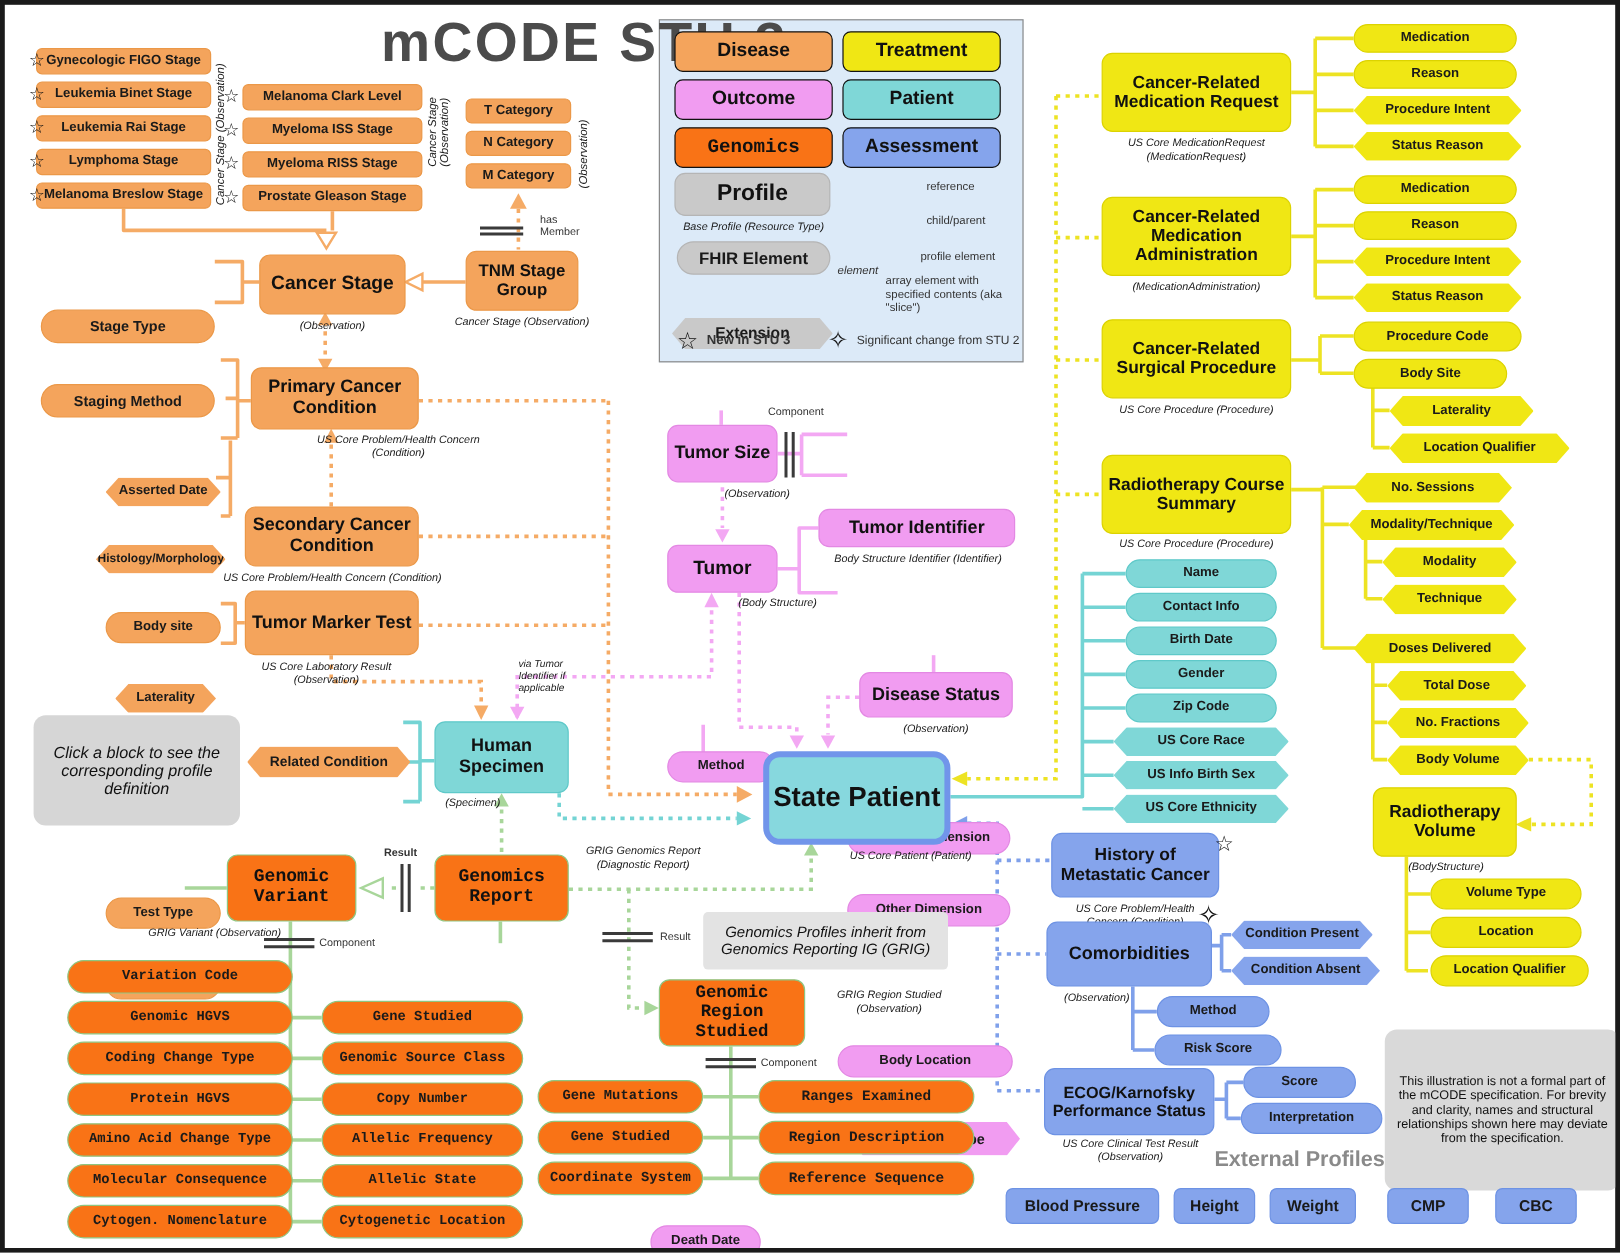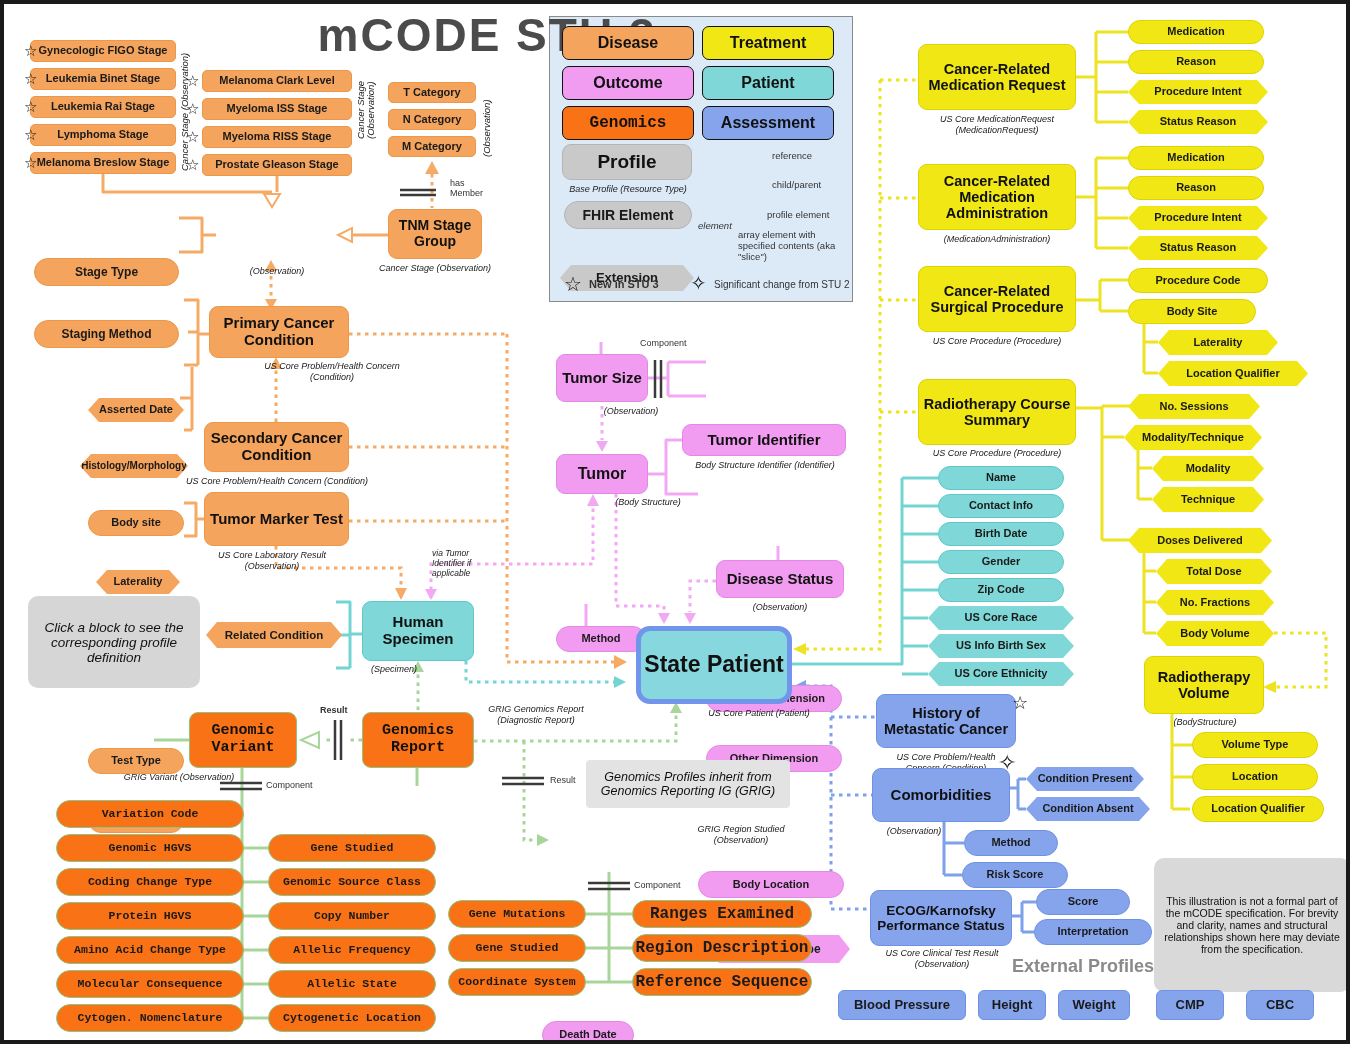--- a/index.html
+++ b/index.html
@@ -33,21 +33,21 @@
   .s3 .it{width:88px;height:21px;border-radius:5px;}
   .g6{gap:6px;} .g4{gap:4px;} .g12{gap:12px;}
   .mr .it{height:24px;} .mr .ovw{width:136px;} .mr .hxw{width:140px;}
   .sg .it{height:25px;}
   .rc .it{height:25px;}
   .pt .it{height:24px;} .pt .ovw{width:126px;margin-left:10px;} .pt .hxw{width:146px;}
   .rv .it{height:26px;width:126px;}
   .gv1 .it{width:188px;height:28px;font-size:11.5px;}
   .gv2 .it{width:168px;height:28px;font-size:11.5px;}
   .gr1 .it{width:138px;height:28px;font-size:11.5px;}
-  .gr2 .it{width:180px;height:28px;font-size:16px;}
+  .gr2 .it{width:180px;height:28px;font-size:12px;}
   .cmh .it{height:24px;}
   .cmo .it{height:26px;}
   .eco .it{height:26px;}
   .ext{flex-direction:row!important;}
   .ext .it{height:30px;width:128px;border-radius:6px;font-size:13px;}
   .i2{margin-left:2px;}.i4{margin-left:4px;}.i28{margin-left:28px;}.i30{margin-left:30px;}.i32{margin-left:32px;}
   .w68{width:68px!important;}.w72{width:72px!important;}.w94{width:94px!important;}.w106{width:106px!important;}
   .w112{width:112px!important;}.w116{width:116px!important;}.w118{width:118px!important;}.w120{width:120px!important;}
   .w124{width:124px!important;}.w128{width:128px!important;}.w132{width:132px!important;}.w138{width:138px!important;}
   .w140{width:140px!important;}.w144{width:144px!important;}.w150{width:150px!important;}
@@ -290,20 +290,23 @@
       </div>
     </div>
 <div class="vert" style="left:478px;top:72px;height:104px;">(Observation)</div>
 <div class="lbl" style="left:446px;top:174px;width:48px;font-size:9px;">has Member</div>
 <div class="el ov c-or abs" style="left:30px;top:200px;width:145px;height:28px;font-size:12px;z-index:2;">
       <span>Stage Type</span>
     </div>
 <div class="el ov c-or abs" style="left:30px;top:234px;width:145px;height:28px;font-size:12px;z-index:2;">
       <span>Staging Method</span>
     </div>
+<div class="profile c-or abs" style="left:212px;top:208px;width:122px;height:50px;font-size:16px;">
+      <span>Cancer Stage</span>
+    </div>
 <div class="cap" style="left:212px;top:262px;width:122px;">(Observation)</div>
 <div class="profile c-or abs" style="left:384px;top:205px;width:94px;height:50px;font-size:14px;">
       <span>TNM Stage Group</span>
     </div>
 <div class="cap" style="left:370px;top:259px;width:122px;">Cancer Stage (Observation)</div>
 
 <div class="el hx c-or abs" style="left:84px;top:284px;width:96px;height:24px;z-index:2;">
       <span>Asserted Date</span>
     </div>
 <div class="el hx c-or abs" style="left:76px;top:316px;width:108px;height:24px;font-size:10px;z-index:2;">
@@ -468,20 +471,23 @@
       <div class="el ov c-gr it">
         <span>Allelic Frequency</span>
       </div>
       <div class="el ov c-gr it">
         <span>Allelic State</span>
       </div>
       <div class="el ov c-gr it">
         <span>Cytogenetic Location</span>
       </div>
     </div>
+<div class="profile c-gr abs" style="left:545px;top:812px;width:122px;height:56px;font-size:14.5px;">
+      <span>Genomic Region Studied</span>
+    </div>
 <div class="cap" style="left:672px;top:820px;width:130px;">GRIG Region Studied (Observation)</div>
 <div class="lbl" style="left:630px;top:876px;font-size:9px;">Component</div>
 <div class="stack g6 gr1" style="left:444px;top:896px;">
       <div class="el ov c-gr it">
         <span>Gene Mutations</span>
       </div>
       <div class="el ov c-gr it">
         <span>Gene Studied</span>
       </div>
       <div class="el ov c-gr it">

